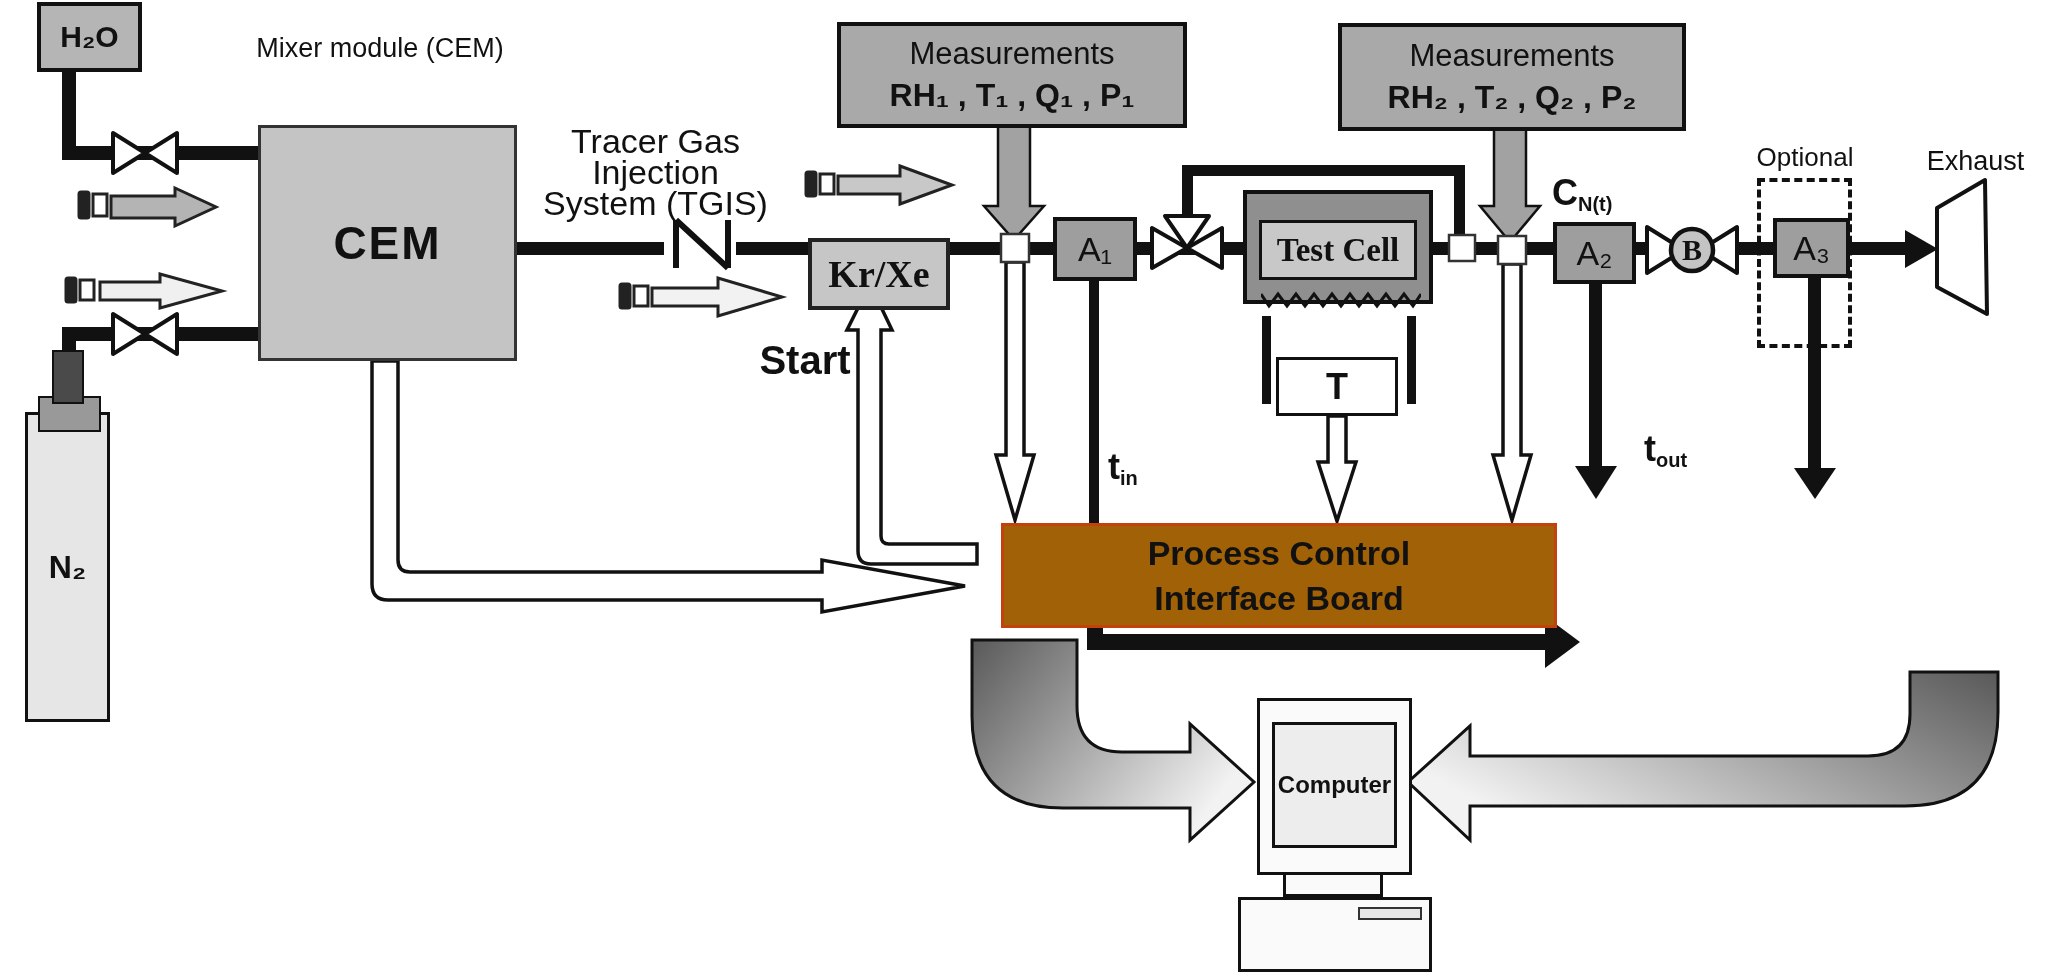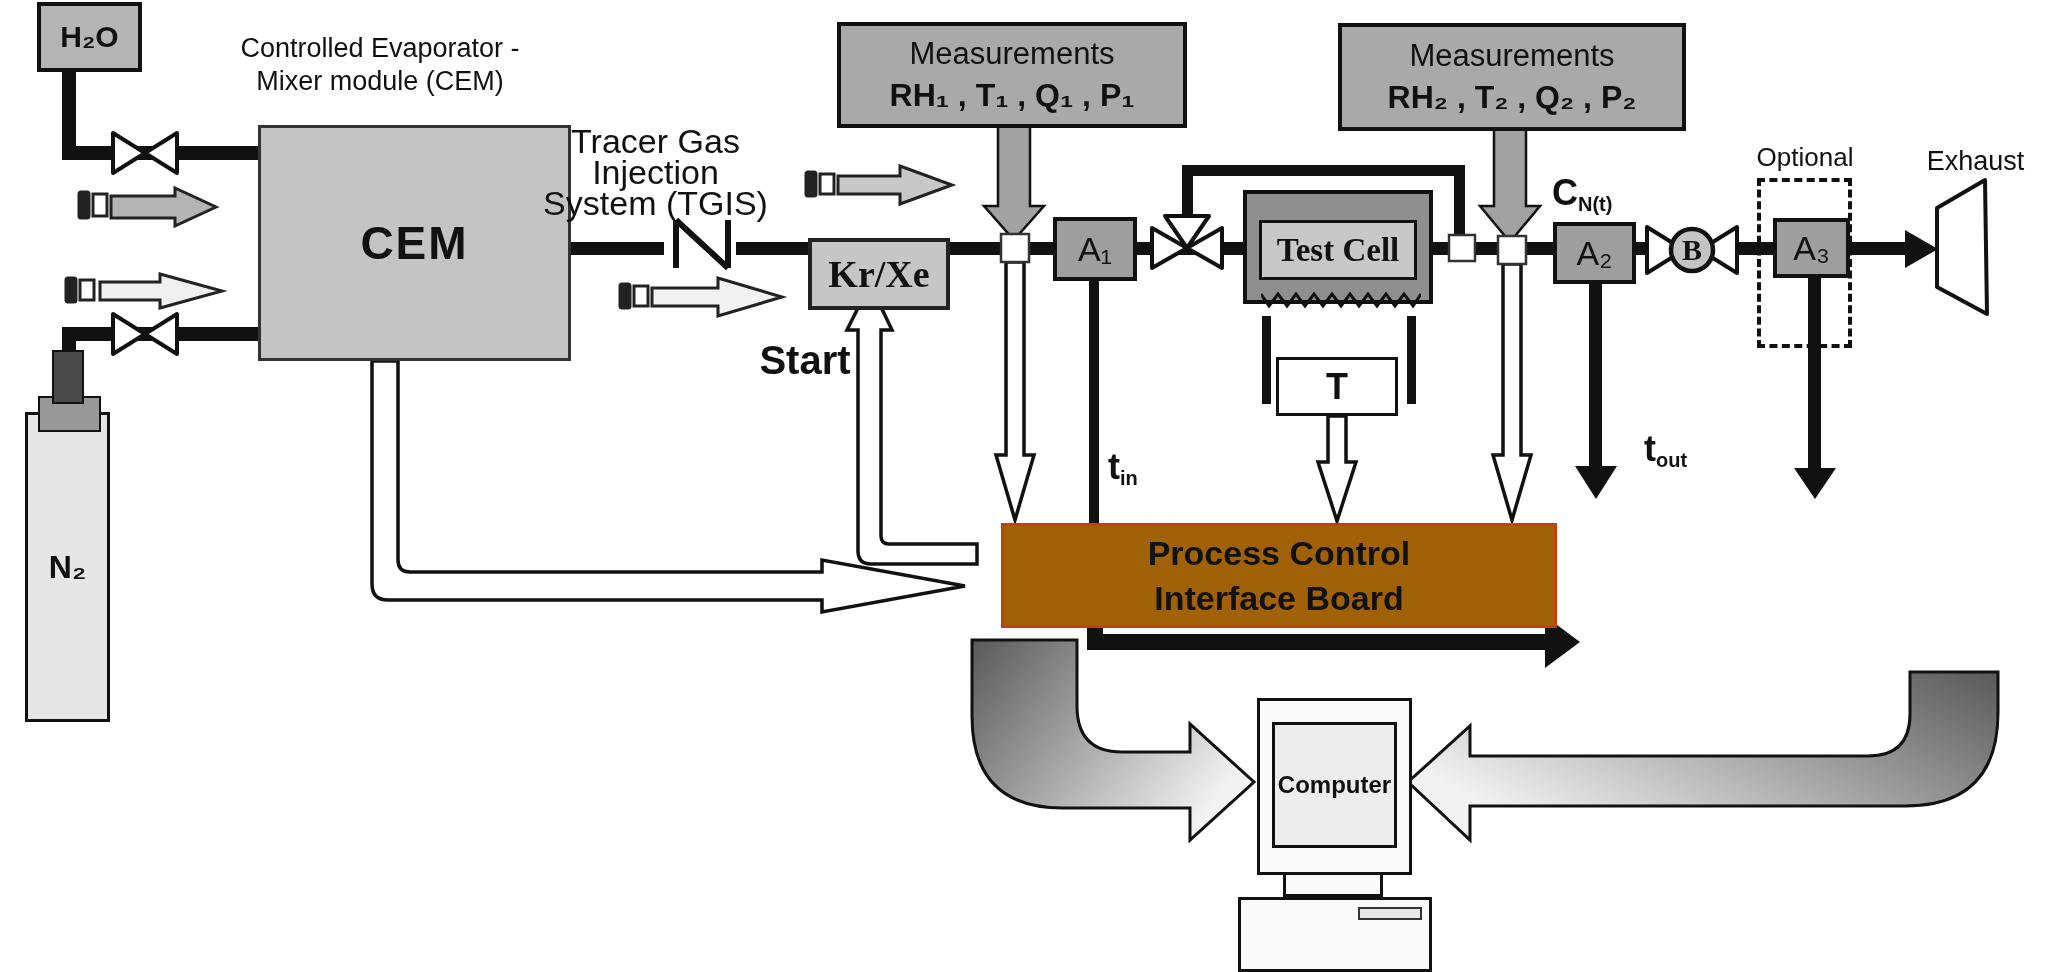--- a/index.html
+++ b/index.html
@@ -131,25 +131,24 @@
       <rect x="1449" y="235" width="26" height="26"></rect>
       <rect x="1498" y="236" width="28" height="28"></rect>
     </g>
   </svg>
 
   <div class="box" style="left:25px;top:2px;width:105px;height:70px;background:#b5b5b5;border:4px solid #111;font-weight:bold;font-size:30px;margin-left:12px;">
       <span>H₂O</span>
     </div>
 
   <div class="lbl twoLine" style="left:230px;top:32px;width:300px;">
-    <div>Controlled Evaporator -</div>
     <div>Mixer module (CEM)</div>
   </div>
 
-  <div class="box panel" style="left:258px;top:125px;width:313px;height:236px;font-weight:bold;font-size:46px;letter-spacing:2px;">
+  <div class="box panel" style="left:258px;top:125px;width:259px;height:236px;font-weight:bold;font-size:46px;letter-spacing:2px;">
       <span>CEM</span>
     </div>
 
   <div class="box" style="left:25px;top:412px;width:85px;height:310px;background:#e6e6e6;border:3px solid #111;font-weight:bold;font-size:32px;">
       <span>N₂</span>
     </div>
   <div class="abs" style="left:38px;top:396px;width:59px;height:32px;background:#999;border:2px solid #111;"></div>
   <div class="abs" style="left:52px;top:350px;width:28px;height:50px;background:#4a4a4a;border:2px solid #111;"></div>
 
   <div class="lbl" style="left:518px;top:126px;width:275px;line-height:31px;font-size:34px;">

